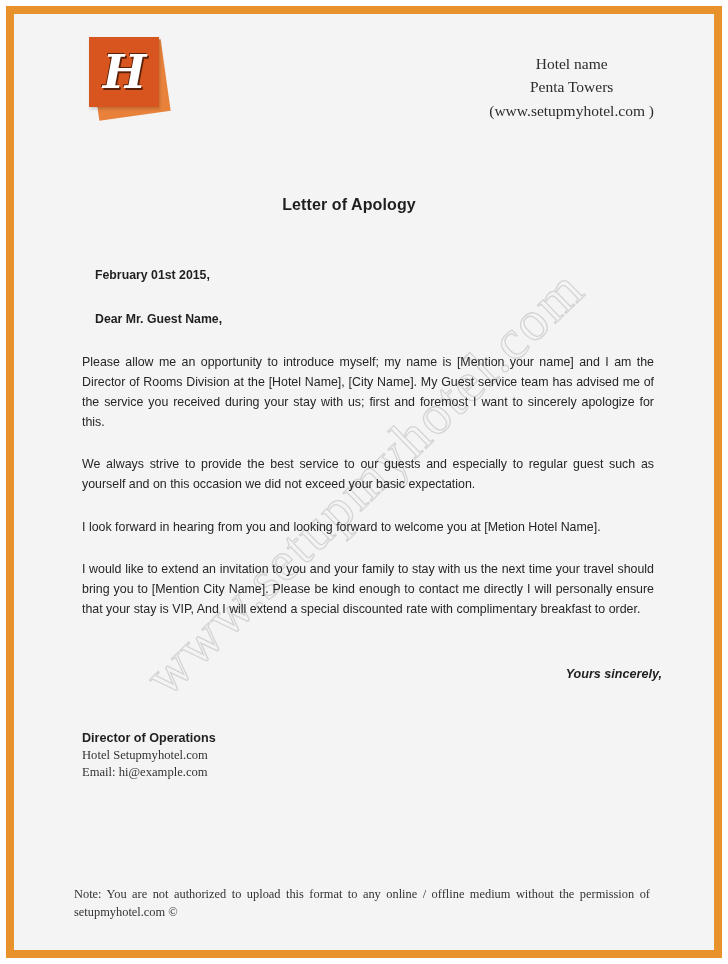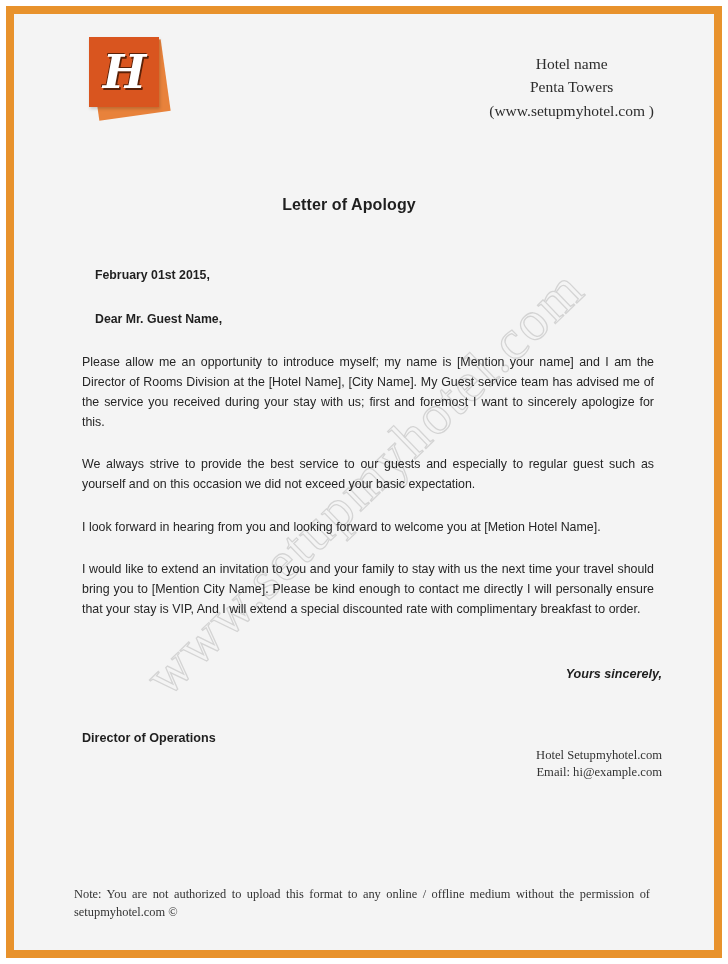--- a/index.html
+++ b/index.html
@@ -179,21 +179,20 @@
     font-size: 12.6px;
     font-weight: 700;
     color: #1f1f1f;
     margin-bottom: 2px;
   }
   .sig-line {
     font-family: "Liberation Serif", serif;
     font-size: 12.6px;
     line-height: 1.35;
     color: #333333;
-    text-align: right;
   }
 
   
   #footer-note {
     position: absolute;
     left: 0;
     right: 8px;
     bottom: 28px;
     z-index: 2;
     padding: 0 56px 0 60px;

